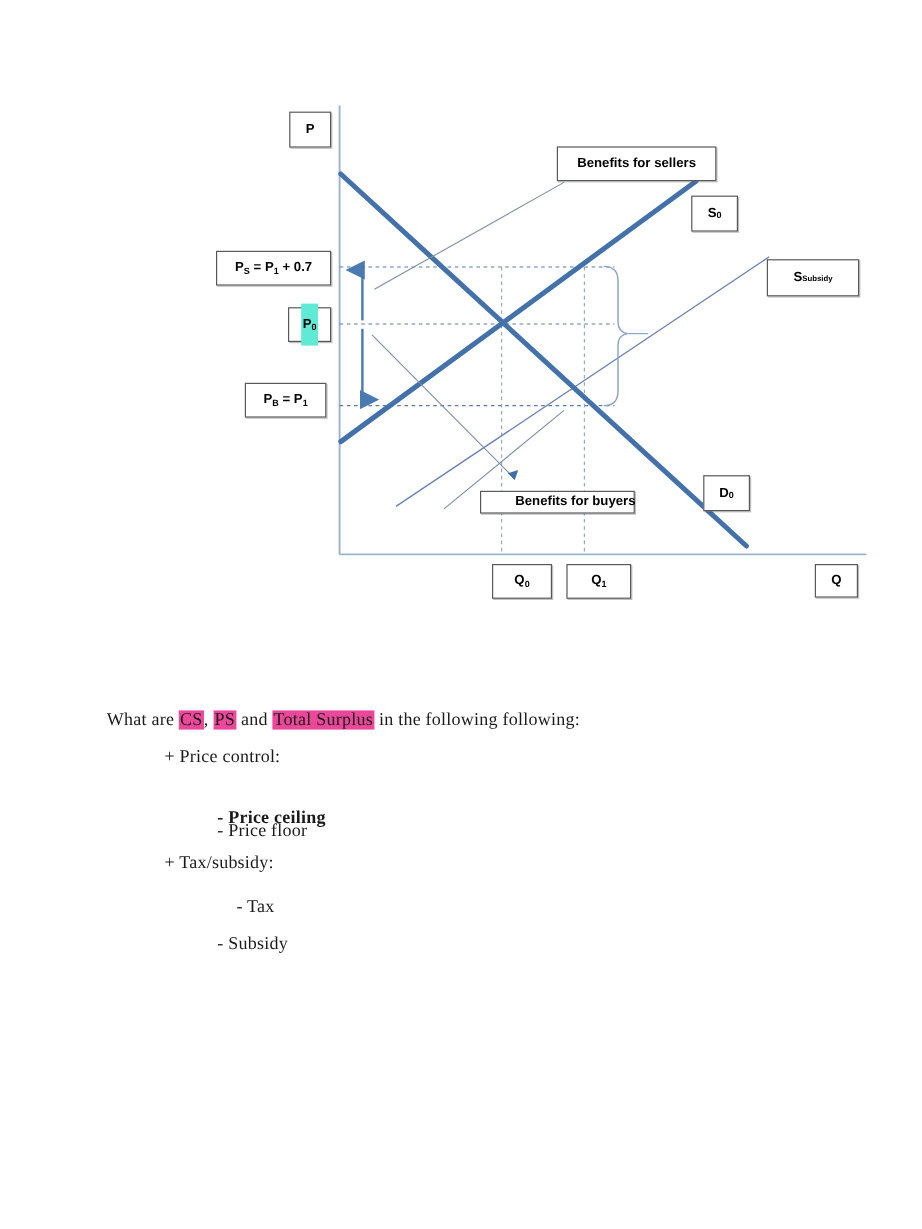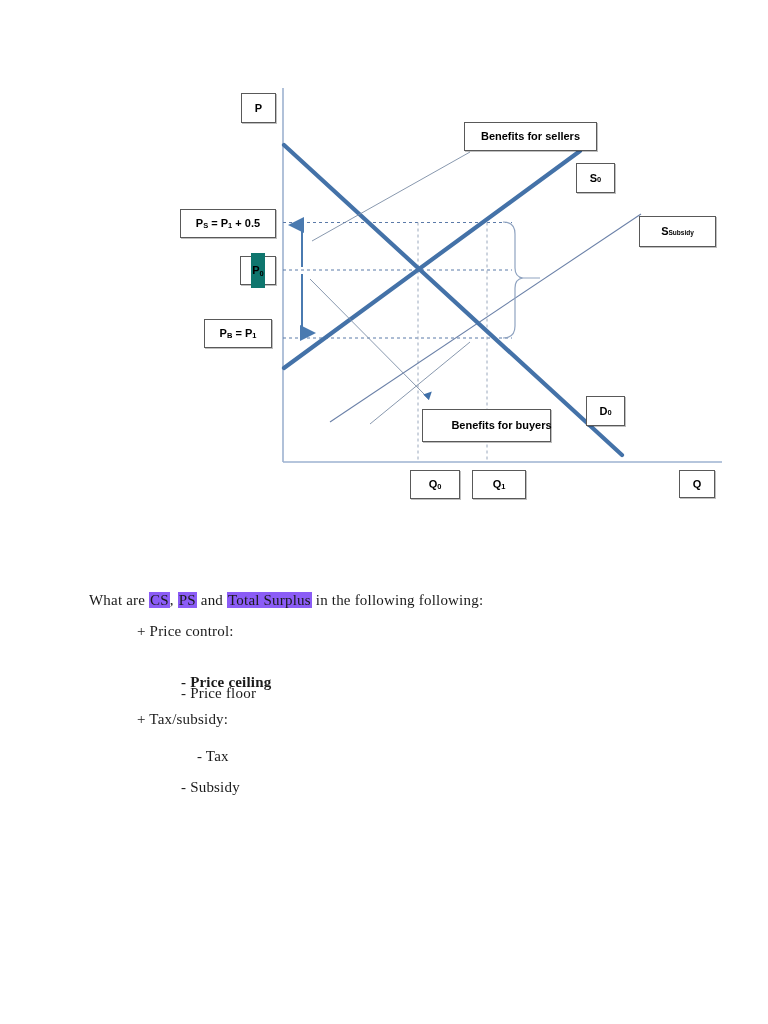--- a/index.html
+++ b/index.html
@@ -48,41 +48,41 @@
     white-space: nowrap;
     box-shadow: 1px 1px 0 rgba(0,0,0,0.25);
   }
   .boxlabel sub {
     font-size: 7.5px;
     vertical-align: baseline;
     position: relative;
     top: 2px;
   }
   .hl-yellow {
-    background: #0f766e;
+    background: #5eead4;
     padding: 12px 1px;
   }
 
   
   #textblock {
     position: absolute;
     left: 0;
     top: 560px;
     width: 768px;
     font-family: "Liberation Serif", serif;
     color: #1a1a1a;
   }
   .tline {
     position: absolute;
     white-space: nowrap;
     font-size: 15px;
     letter-spacing: 0.2px;
   }
   .hl-green {
-    background: #8b5cf6;
+    background: #ec4899;
     padding: 0 1px;
   }
   .bold {
     font-weight: bold;
   }
 </style>
 </head>
 <body>
 
 <div id="diagram">
@@ -137,42 +137,42 @@
   </div>
 
   <div class="boxlabel" style="left:679px; top:470px; width:36px; height:28px;">
     <span>Q</span>
   </div>
 
   <div class="boxlabel" style="left:464px; top:122px; width:133px; height:29px;">
     <span>Benefits for sellers</span>
   </div>
 
-  <div class="boxlabel" style="left:422px; top:409px; width:129px; height:33px;padding-left:30px;">
+  <div class="boxlabel" style="left:400px; top:409px; width:129px; height:19px;padding-left:30px;">
     <span>Benefits for buyers</span>
   </div>
 
 
   <div class="boxlabel" style="left:576px; top:163px; width:39px; height:30px;">
     <span>S</span>
       <sub>0</sub>
   </div>
 
   <div class="boxlabel" style="left:639px; top:216px; width:77px; height:31px;">
     <span>S</span>
       <sub style="font-size:6.5px;">Subsidy</sub>
   </div>
 
   <div class="boxlabel" style="left:586px; top:396px; width:39px; height:30px;">
     <span>D</span>
       <sub>0</sub>
   </div>
 
   <div class="boxlabel" style="left:180px; top:209px; width:96px; height:29px;">
-    <span>P</span><sub>S</sub>&nbsp;<span>=  P</span><sub>1</sub>&nbsp;<span>+ 0.5</span>
+    <span>P</span><sub>S</sub>&nbsp;<span>=  P</span><sub>1</sub>&nbsp;<span>+ 0.7</span>
   </div>
 
   <div class="boxlabel" style="left:240px; top:256px; width:36px; height:29px;">
     <span class="hl-yellow"><span>P</span><sub>0</sub></span>
   </div>
 
   <div class="boxlabel" style="left:204px; top:319px; width:68px; height:29px;">
     <span>P</span><sub>B</sub>&nbsp;<span>=  P</span><sub>1</sub>
   </div>
 

